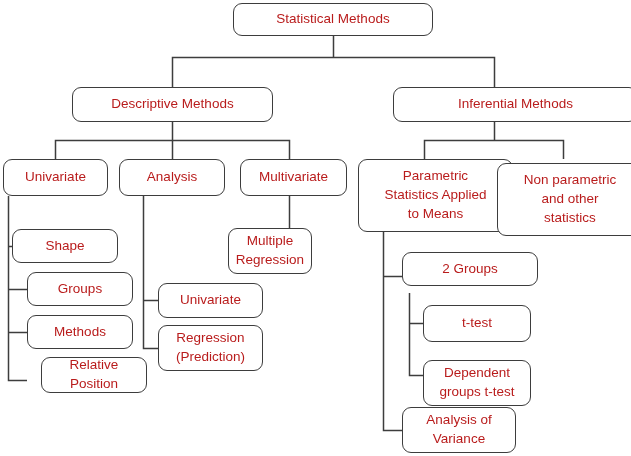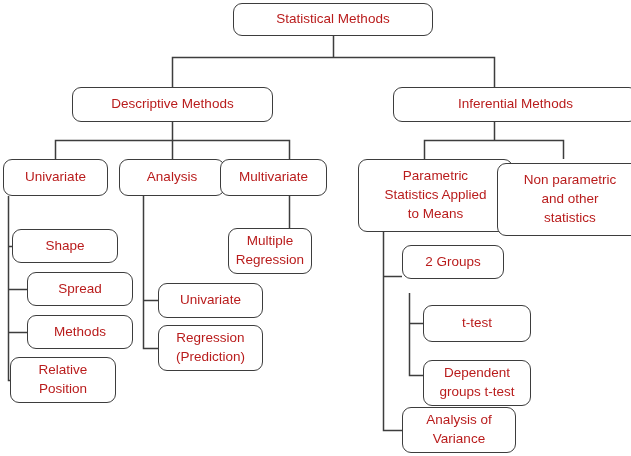--- a/index.html
+++ b/index.html
@@ -72,68 +72,68 @@
   </div>
 
   <div class="node" style="left:3px;top:159px;width:105px;height:37px">
     <span class="node-label">Univariate</span>
   </div>
 
   <div class="node" style="left:119px;top:159px;width:106px;height:37px">
     <span class="node-label">Analysis</span>
   </div>
 
-  <div class="node" style="left:220px;top:159px;width:107px;height:37px">
+  <div class="node" style="left:240px;top:159px;width:107px;height:37px">
     <span class="node-label">Multivariate</span>
   </div>
 
   <div class="node" style="left:358px;top:159px;width:155px;height:73px">
     <span class="node-label">Parametric
 Statistics Applied
 to Means</span>
   </div>
 
   <div class="node" style="left:497px;top:163px;width:146px;height:73px">
     <span class="node-label">Non parametric
 and other
 statistics</span>
   </div>
 
   <div class="node" style="left:12px;top:229px;width:106px;height:34px">
     <span class="node-label">Shape</span>
   </div>
 
   <div class="node" style="left:27px;top:272px;width:106px;height:34px">
-    <span class="node-label">Spread</span>
+    <span class="node-label">Groups</span>
   </div>
 
   <div class="node" style="left:27px;top:315px;width:106px;height:34px">
     <span class="node-label">Methods</span>
   </div>
 
-  <div class="node" style="left:10px;top:357px;width:106px;height:46px">
+  <div class="node" style="left:41px;top:357px;width:106px;height:36px">
     <span class="node-label">Relative
 Position</span>
   </div>
 
   <div class="node" style="left:158px;top:283px;width:105px;height:35px">
     <span class="node-label">Univariate</span>
   </div>
 
   <div class="node" style="left:158px;top:325px;width:105px;height:46px">
     <span class="node-label">Regression
 (Prediction)</span>
   </div>
 
   <div class="node" style="left:228px;top:228px;width:84px;height:46px">
     <span class="node-label">Multiple
 Regression</span>
   </div>
 
-  <div class="node" style="left:402px;top:245px;width:102px;height:34px">
+  <div class="node" style="left:402px;top:252px;width:136px;height:34px">
     <span class="node-label">2 Groups</span>
   </div>
 
   <div class="node" style="left:423px;top:305px;width:108px;height:37px">
     <span class="node-label">t-test</span>
   </div>
 
   <div class="node" style="left:423px;top:360px;width:108px;height:46px">
     <span class="node-label">Dependent
 groups t-test</span>

